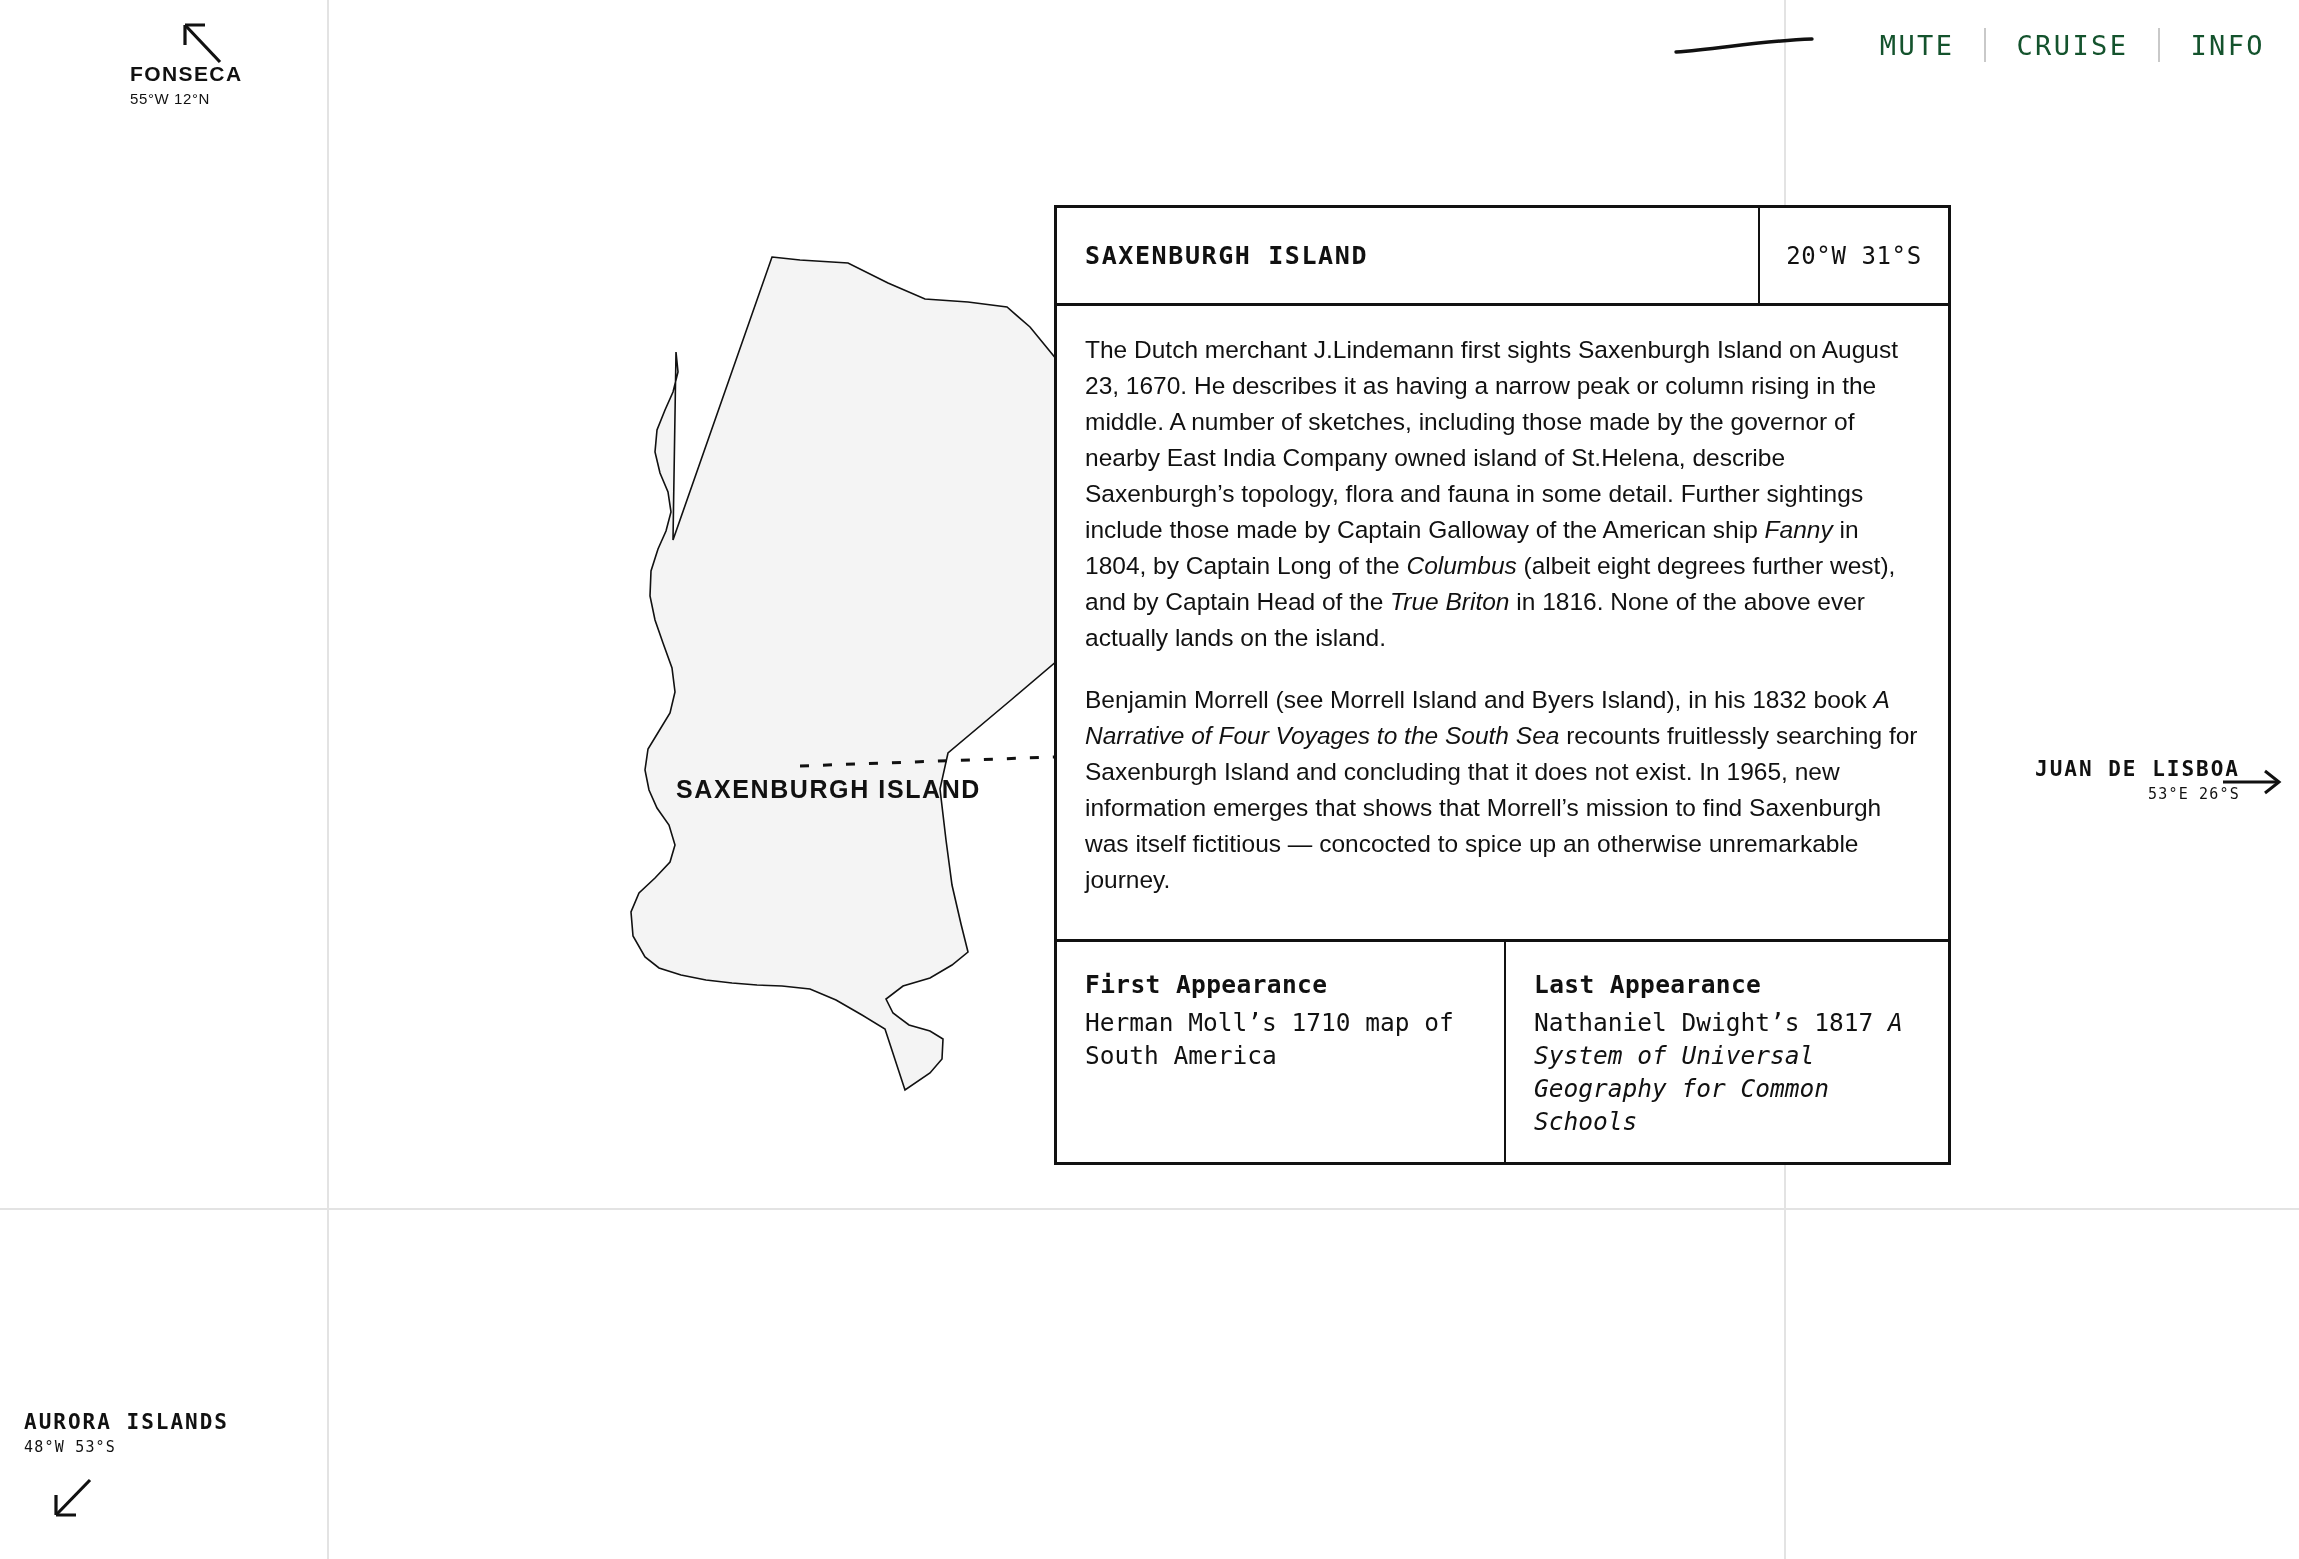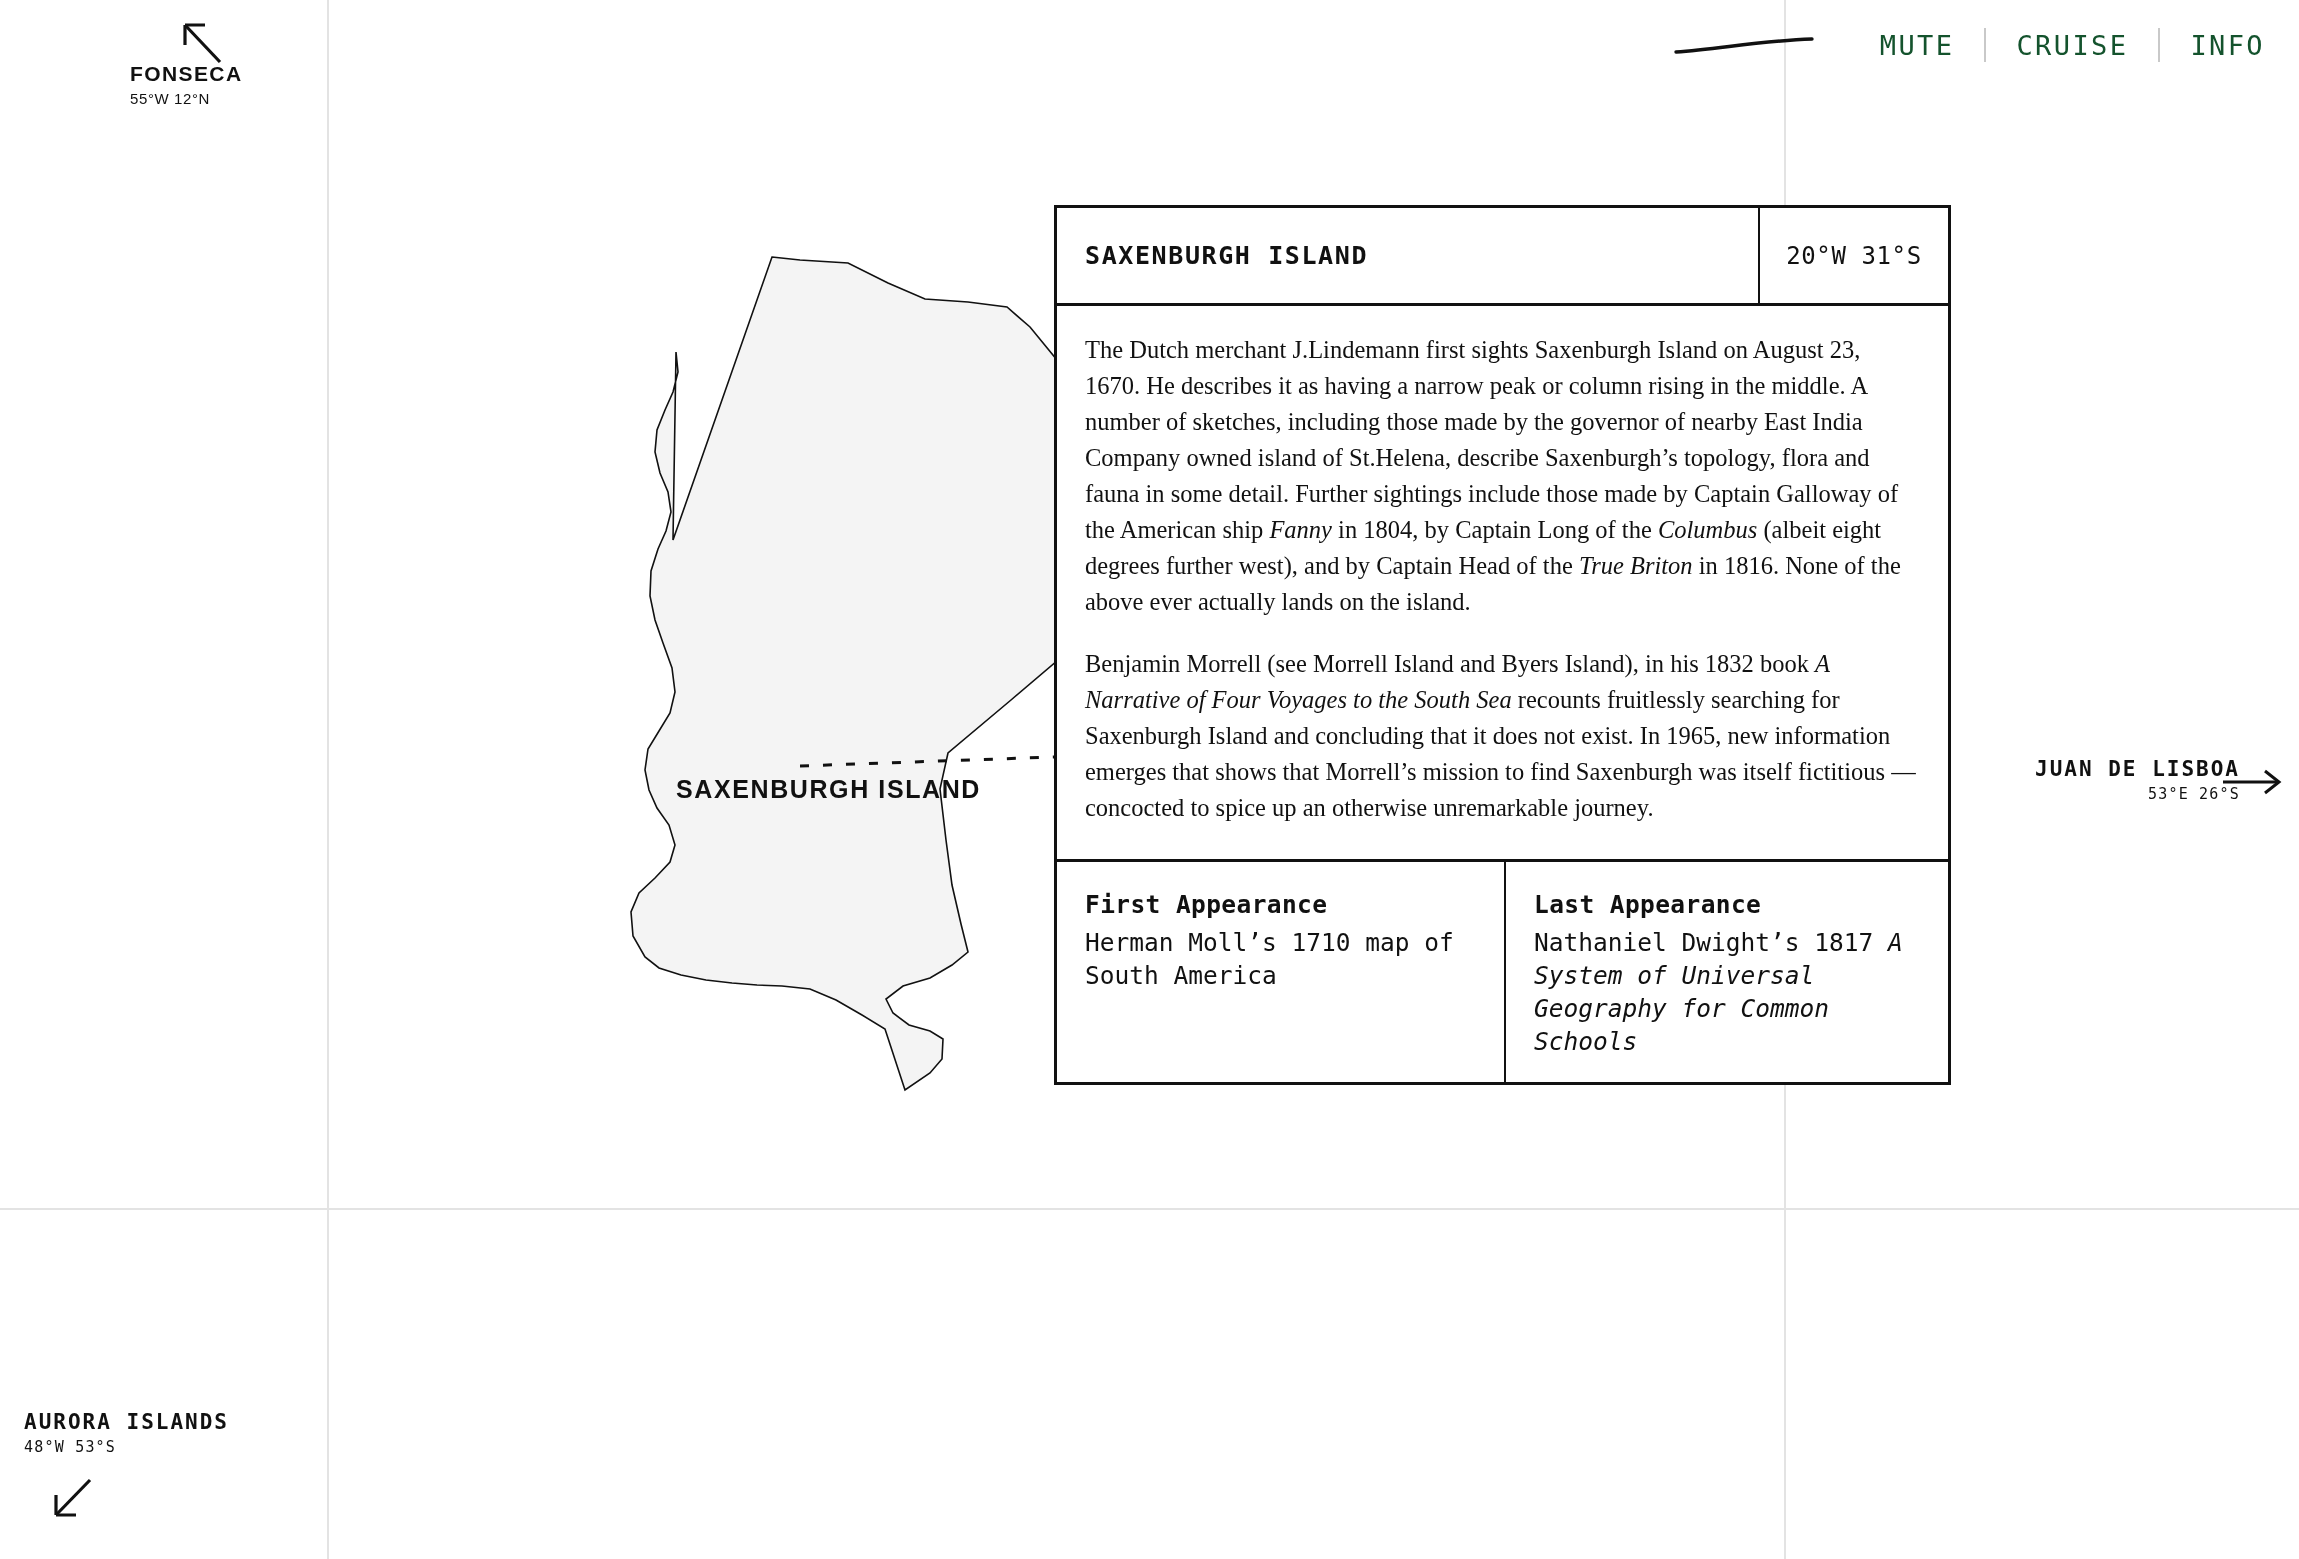--- a/index.html
+++ b/index.html
@@ -148,27 +148,27 @@
     font-family: "DejaVu Sans Mono", monospace;
     font-size: 24px;
     letter-spacing: 0.6px;
   }
   #panel-body {
     padding: 26px 28px 30px 28px;
     border-bottom: 3px solid #111111;
   }
   #panel-body p {
     margin: 0 0 26px 0;
-    font-family: Liberation Serif, serif;
+    font-family: Liberation Sans, sans-serif;
     font-size: 24.5px;
     line-height: 36px;
     letter-spacing: 0px;
     color: #111111;
   }
-  #panel-body p:last-child { margin-bottom: 3px; }
+  #panel-body p:last-child { margin-bottom: 11px; }
   #panel-body i { font-style: italic; }
 
   #panel-foot {
     display: flex;
     min-height: 192px;
   }
   .foot-cell {
     box-sizing: border-box;
     padding: 28px 26px 24px 28px;
     font-family: "DejaVu Sans Mono", monospace;

